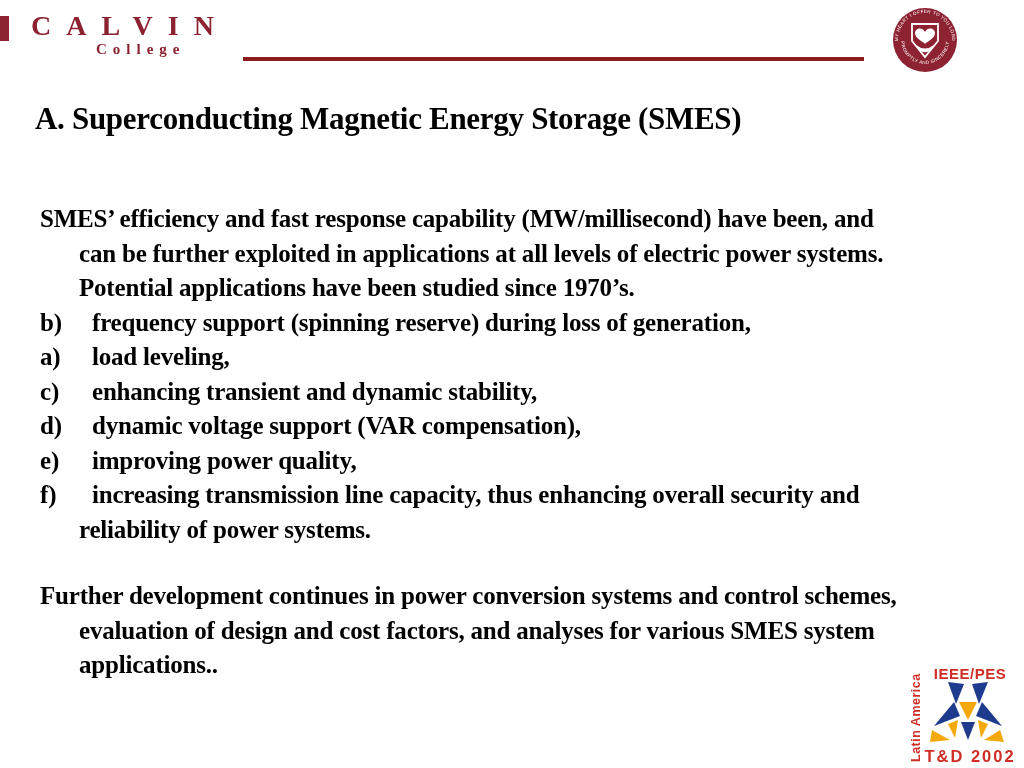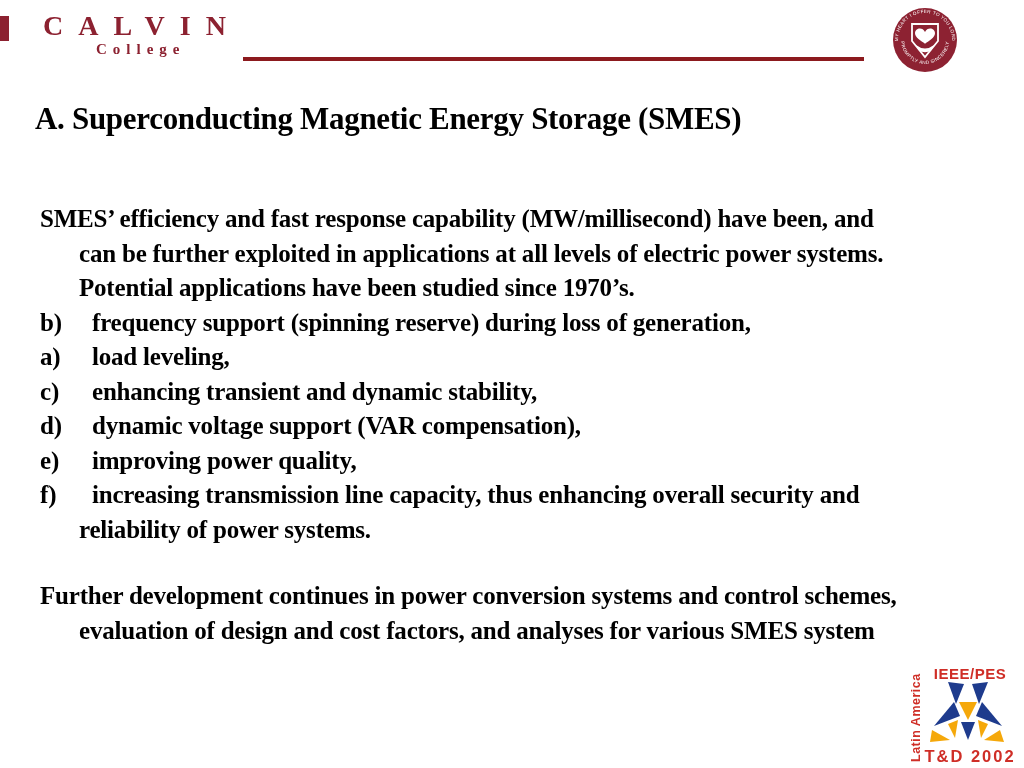--- a/index.html
+++ b/index.html
@@ -7,21 +7,21 @@
     --ieee_red:#CF2E27; --pes_blue:#1E3B8D; --pes_yellow:#F5A80A; --text:#000000;
   }
   *{margin:0;padding:0;box-sizing:border-box;}
   html,body{width:1024px;height:768px;}
   body{position:relative;background:#ffffff;overflow:hidden;
        font-family:"Liberation Serif",serif;color:var(--text);}
 
   
   .red-bar{position:absolute;left:0;top:16px;width:9px;height:25px;background:var(--maroon);}
   .calvin-word{position:absolute;left:31px;top:10px;font-size:28px;font-weight:bold;
-       letter-spacing:15px;color:var(--maroon);margin-left:12px;}
+       letter-spacing:15px;color:var(--maroon);}
   .calvin-sub{position:absolute;left:96px;top:41px;font-size:15px;font-weight:bold;
        letter-spacing:6px;color:var(--maroon);}
   .header-rule{position:absolute;left:243px;top:57px;width:621px;height:4px;
        background:var(--rule);}
   .seal{position:absolute;left:891px;top:6px;width:68px;height:68px;}
 
   
   .slide-title{position:absolute;left:35px;top:101px;font-size:31px;font-weight:bold;
        white-space:nowrap;letter-spacing:-0.3px;}
 
@@ -74,20 +74,21 @@
   <div class="line"><span class="marker">c)</span><span>enhancing transient and dynamic stability,</span></div>
   <div class="line"><span class="marker">d)</span><span>dynamic voltage support (VAR compensation),</span></div>
   <div class="line"><span class="marker">e)</span><span>improving power quality,</span></div>
   <div class="line"><span class="marker">f)</span><span>increasing transmission line capacity, thus enhancing overall security and</span></div>
   <div class="line ind">reliability of power systems.</div>
 
   <div class="gap"></div>
 
   <div class="line">Further development continues in power conversion systems and control schemes,</div>
   <div class="line ind">evaluation of design and cost factors, and analyses for various SMES system</div>
+  <div class="line ind">applications..</div>
 </div>
 
 <svg class="footer-logo" viewBox="0 0 118 110">
 
   <g>
     <polygon points="48,24 64,26 56,46" fill="var(--pes_blue)"></polygon>
     <polygon points="72,26 88,24 79,46" fill="var(--pes_blue)"></polygon>
     <polygon points="59,44 77,44 68,62" fill="var(--pes_yellow)"></polygon>
     <polygon points="54,44 60,58 34,68" fill="var(--pes_blue)"></polygon>
     <polygon points="82,44 76,58 102,68" fill="var(--pes_blue)"></polygon>

